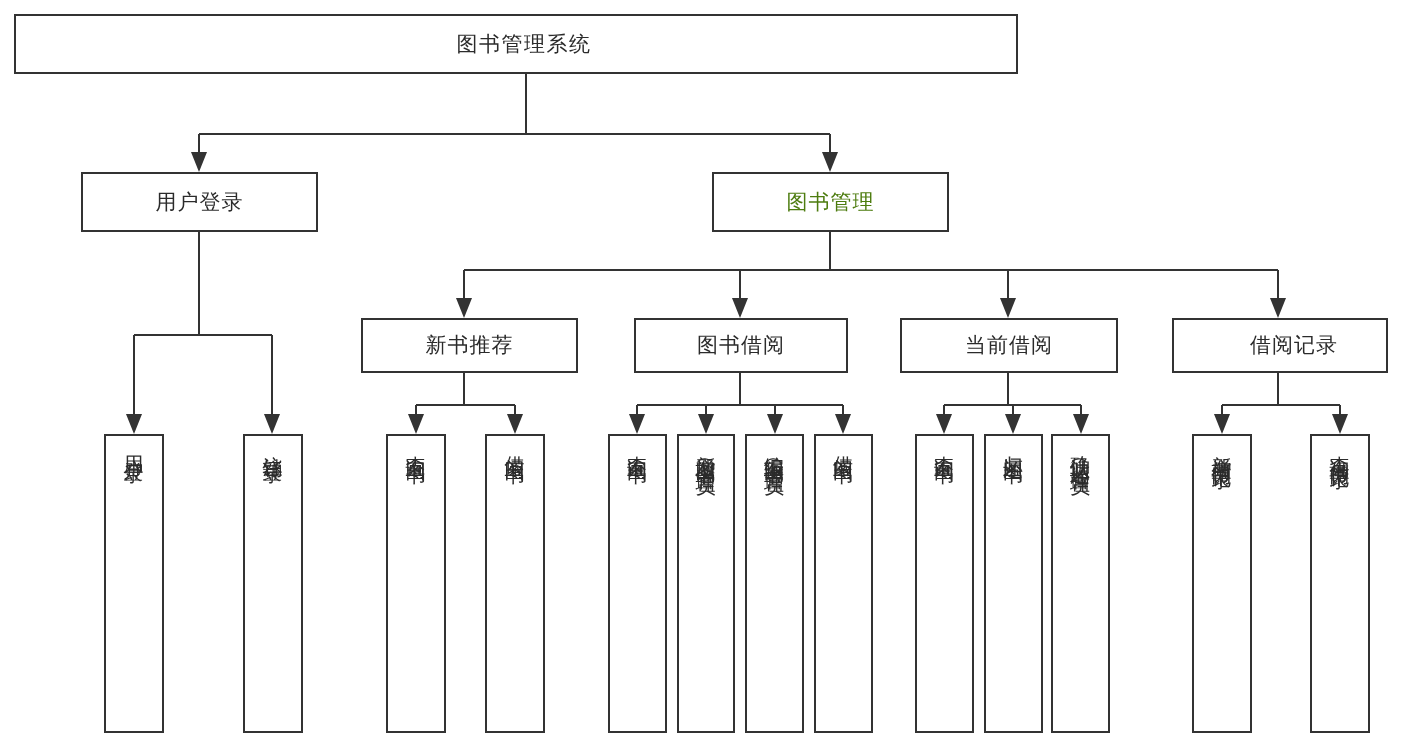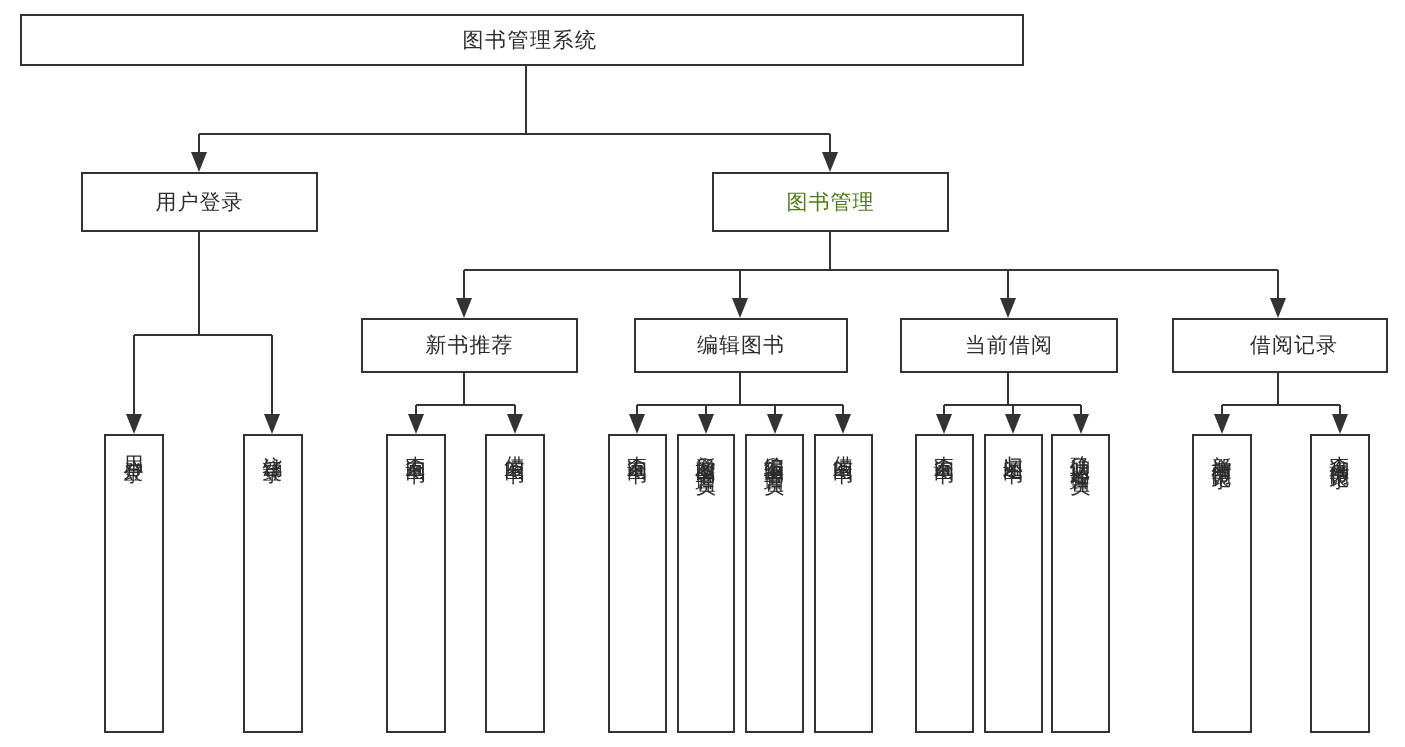--- a/index.html
+++ b/index.html
@@ -127,34 +127,34 @@
       <polygon points="1073,414 1089,414 1081,434" fill="#333333"></polygon>
       <line x1="1278" y1="373" x2="1278" y2="405" stroke="#333333" stroke-width="2.5" shape-rendering="crispEdges"></line>
       <line x1="1222" y1="405" x2="1340" y2="405" stroke="#333333" stroke-width="2.5" shape-rendering="crispEdges"></line>
       <line x1="1222" y1="405" x2="1222" y2="416" stroke="#333333" stroke-width="2.5" shape-rendering="crispEdges"></line>
       <polygon points="1214,414 1230,414 1222,434" fill="#333333"></polygon>
       <line x1="1340" y1="405" x2="1340" y2="416" stroke="#333333" stroke-width="2.5" shape-rendering="crispEdges"></line>
       <polygon points="1332,414 1348,414 1340,434" fill="#333333"></polygon>
     </svg>
 
   <div id="nodes-layer">
-      <div class="node horiz root" style="left: 20px; top: 14px; width: 1004px; height: 52px; border-color: rgb(51, 51, 51); background: rgb(255, 255, 255); padding-left: 16px;">
+      <div class="node horiz root" style="left: 14px; top: 14px; width: 1004px; height: 60px; border-color: rgb(51, 51, 51); background: rgb(255, 255, 255); padding-left: 16px;">
         <span class="node-label" style="color: rgb(43, 43, 43);">图书管理系统</span>
       </div>
       <div class="node horiz" style="left: 81px; top: 172px; width: 237px; height: 60px; border-color: rgb(51, 51, 51); background: rgb(255, 255, 255);">
         <span class="node-label" style="color: rgb(43, 43, 43);">用户登录</span>
       </div>
       <div class="node horiz" style="left: 712px; top: 172px; width: 237px; height: 60px; border-color: rgb(51, 51, 51); background: rgb(255, 255, 255);">
         <span class="node-label" style="color: #4d7c0f;">图书管理</span>
       </div>
       <div class="node horiz" style="left: 361px; top: 318px; width: 217px; height: 55px; border-color: rgb(51, 51, 51); background: rgb(255, 255, 255);">
         <span class="node-label" style="color: rgb(43, 43, 43);">新书推荐</span>
       </div>
       <div class="node horiz" style="left: 634px; top: 318px; width: 214px; height: 55px; border-color: rgb(51, 51, 51); background: rgb(255, 255, 255);">
-        <span class="node-label" style="color: rgb(43, 43, 43);">编辑图书</span>
+        <span class="node-label" style="color: rgb(43, 43, 43);">图书借阅</span>
       </div>
       <div class="node horiz" style="left: 900px; top: 318px; width: 218px; height: 55px; border-color: rgb(51, 51, 51); background: rgb(255, 255, 255);">
         <span class="node-label" style="color: rgb(43, 43, 43);">当前借阅</span>
       </div>
       <div class="node horiz" style="left: 1172px; top: 318px; width: 216px; height: 55px; border-color: rgb(51, 51, 51); background: rgb(255, 255, 255);">
         <span class="node-label" style="color: rgb(43, 43, 43); margin-left: 28px;">借阅记录</span>
       </div>
       <div class="node vert" style="left: 104px; top: 434px; width: 60px; height: 299px; border-color: rgb(51, 51, 51); background: rgb(255, 255, 255);">
         <span class="node-label" style="color: rgb(43, 43, 43);">用户登录</span>
       </div>

